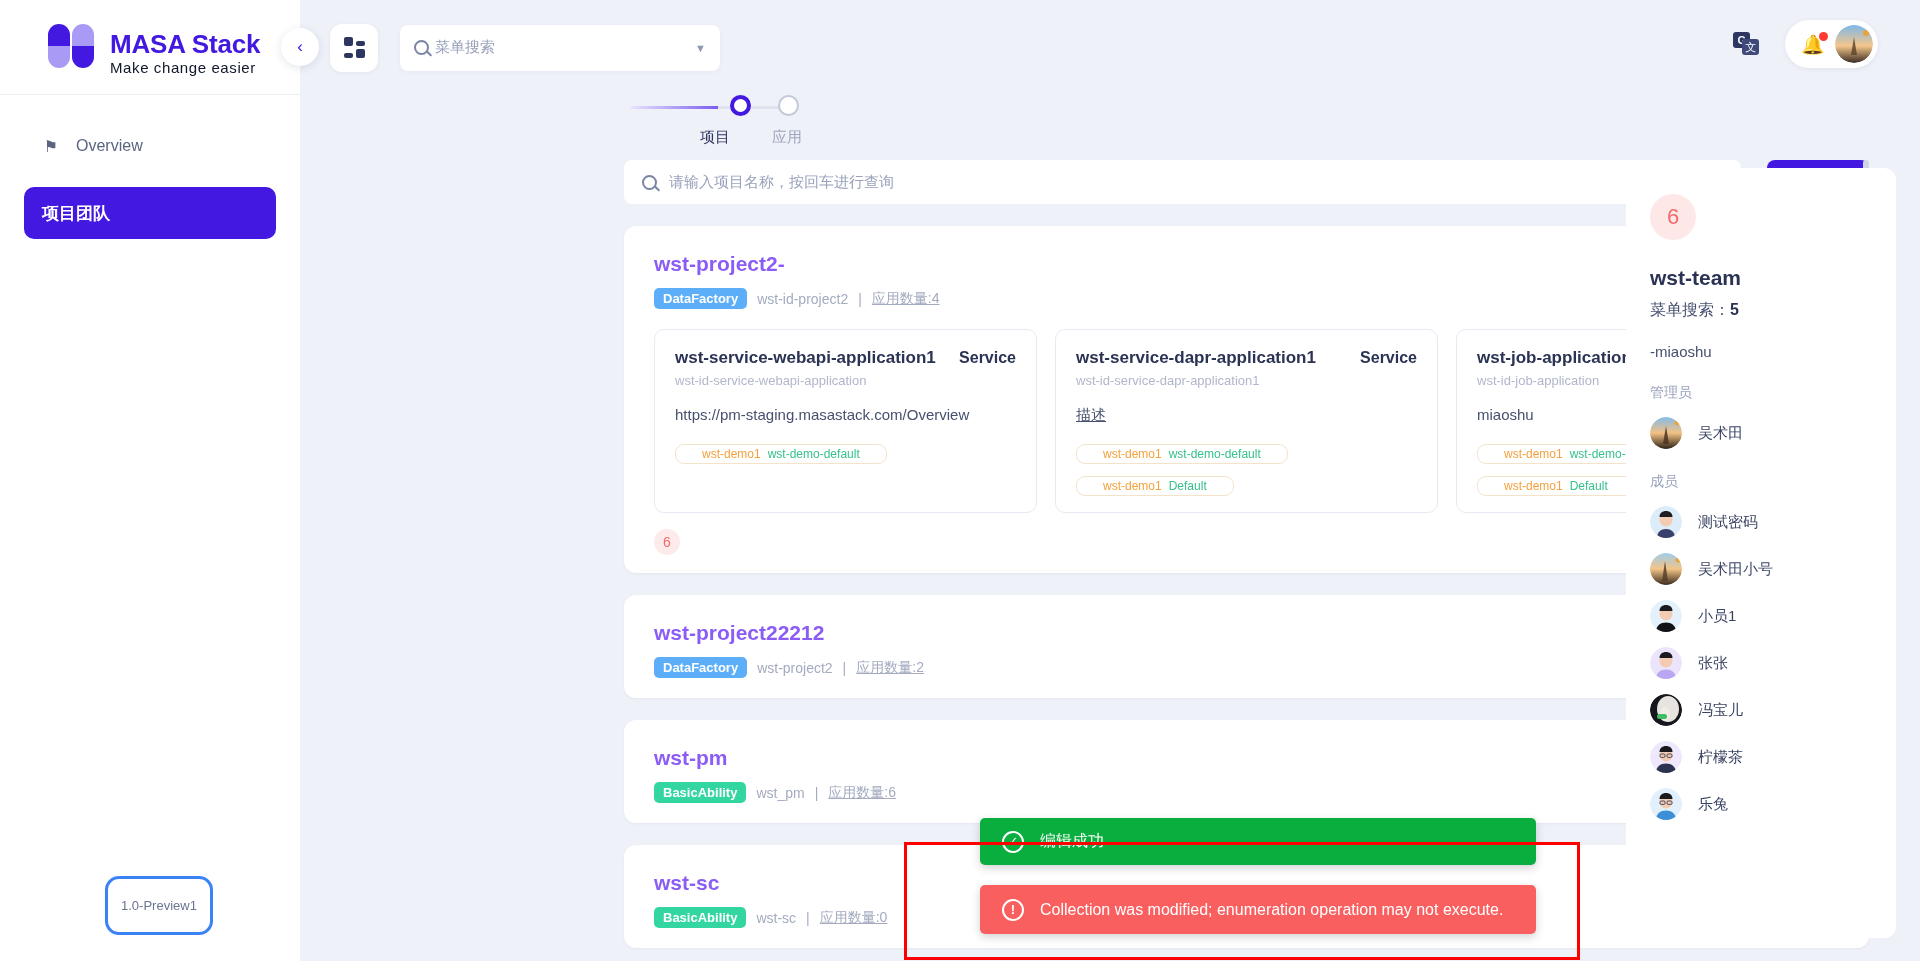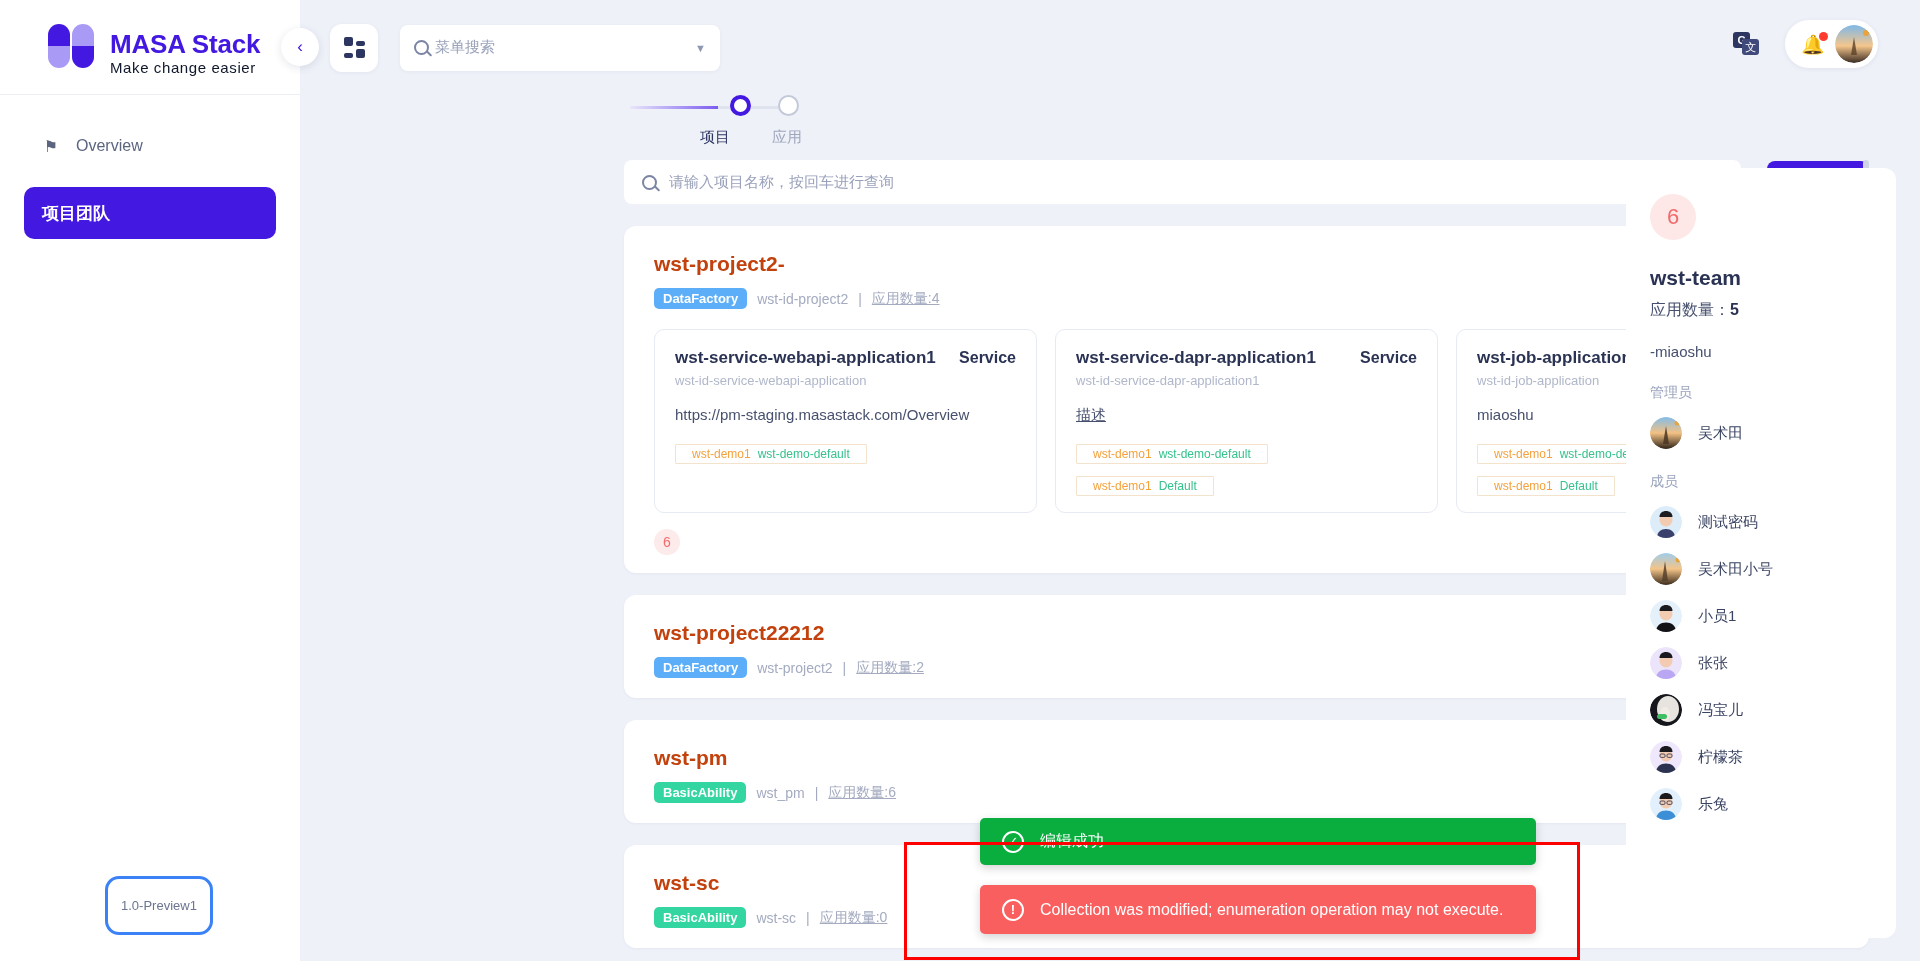--- a/index.html
+++ b/index.html
@@ -95,58 +95,58 @@
   .step-dot { position: absolute; top: 0; width: 21px; height: 21px; border-radius: 50%; background: #fff; cursor: pointer; }
   .step-dot.on { left: 100px; border: 4px solid #4318e0; }
   .step-dot.off { left: 148px; border: 2px solid #c3c9d9; }
   .step-labels { display: flex; margin-top: 7px; }
   .step-labels span { font-size: 15px; cursor: pointer; }
   .step-labels .l1 { color: #2d3561; margin-left: 70px; }
   .step-labels .l2 { color: #a0a7bd; margin-left: 42px; }
 
   
   .content { position: absolute; left: 324px; top: 160px; width: 1245px; }
-  .filter-row { display: flex; align-items: center; gap: 26px; }
+  .filter-row { display: flex; align-items: flex-start; gap: 26px; }
   .proj-search {
     flex: 1; height: 44px; background: #fff; border-radius: 8px; display: flex; align-items: center;
     gap: 12px; padding: 0 18px; cursor: text;
   }
   .proj-search .ph { color: #9aa2bb; font-size: 15px; }
   .new-btn {
     width: 102px; height: 42px; background: #4318e0; color: #fff; border-radius: 8px;
     display: flex; align-items: center; justify-content: center; gap: 6px;
     font-size: 15px; cursor: pointer; border: none; font-family: inherit;
   }
 
   .card {
     background: #fff; border-radius: 12px; margin-top: 22px; position: relative;
     box-shadow: 0 1px 3px rgba(40,50,90,.05);
   }
   .card-head { padding: 26px 30px 20px 30px; }
-  .card-title { font-size: 21px; font-weight: bold; color: #c2410c; }
+  .card-title { font-size: 21px; font-weight: bold; color: #8b5cf6; }
   .card-meta { display: flex; align-items: center; gap: 10px; margin-top: 12px; }
   .chip { font-size: 13px; color: #fff; border-radius: 5px; padding: 3px 9px; font-weight: bold; }
   .chip.datafactory { background: #5daef8; }
   .chip.basicability { background: #33d6a0; }
   .meta-txt { font-size: 14px; color: #a4abc0; }
   .meta-link { font-size: 14px; color: #a4abc0; text-decoration: underline; cursor: pointer; }
   .card-actions { position: absolute; right: 28px; top: 26px; display: flex; align-items: center; gap: 14px; }
   .pencil, .chev { width: 22px; height: 22px; display: flex; align-items: center; justify-content: center; color: #6f7894; font-size: 16px; cursor: pointer; }
   .sep { width: 1px; height: 18px; background: #e3e7f0; }
 
   .apps { display: flex; gap: 18px; padding: 0 30px 0 30px; }
   .app-card { flex: 1; border: 1px solid #e6eaf3; border-radius: 10px; padding: 18px 20px 16px 20px; }
   .app-top { display: flex; align-items: baseline; justify-content: space-between; gap: 12px; }
   .app-name { font-size: 17px; font-weight: bold; color: #2b3354; }
   .app-type { font-size: 16px; font-weight: bold; color: #2b3354; }
   .app-id { font-size: 13px; color: #b0b7ca; margin-top: 5px; }
   .app-desc { font-size: 15px; color: #47506e; margin-top: 18px; min-height: 20px; }
   .app-desc.u { text-decoration: underline; cursor: pointer; }
   .app-tags { display: flex; gap: 12px; margin-top: 18px; flex-wrap: wrap; }
-  .tag-pill { border: 1px solid #f3e3cd; border-radius: 1px; padding: 2px 16px; display: flex; gap: 7px; font-size: 12px; }
+  .tag-pill { border: 1px solid #f3e3cd; border-radius: 9px; padding: 2px 26px; display: flex; gap: 7px; font-size: 12px; }
   .tag-a { color: #f4a13c; }
   .tag-b { color: #35c28c; }
   .card-foot { display: flex; align-items: center; justify-content: space-between; padding: 16px 30px 18px 30px; }
   .count-bubble { width: 26px; height: 26px; border-radius: 50%; background: #fdeaea; color: #f46b6b; display: flex; align-items: center; justify-content: center; font-size: 14px; }
   .more { display: flex; align-items: center; gap: 8px; font-size: 14px; color: #8a93ac; cursor: pointer; }
 
   .scrollbar { position: absolute; right: 0; top: 0; width: 6px; height: 100%; }
   .scroll-thumb { position: absolute; left: 0; top: 0; width: 6px; height: 740px; background: #cfd5e5; border-radius: 3px; }
 
   
@@ -415,21 +415,21 @@
 
       <div class="scrollbar">
         <div class="scroll-thumb"></div>
       </div>
     </div>
 
     <div class="right-panel">
       <div class="team-bubble">6</div>
       <div class="team-name">wst-team</div>
       <div class="team-count">
-        <span>应用数量：</span><b>5</b>
+        <span>菜单搜索：</span><b>5</b>
       </div>
       <div class="team-desc">-miaoshu</div>
 
       <div class="sec-label">管理员</div>
       <div class="person">
         <span class="pa">
           <svg width="32" height="32" viewBox="0 0 32 32">
               <defs>
                 <clipPath id="a0">
                   <circle cx="16" cy="16" r="16"></circle>

